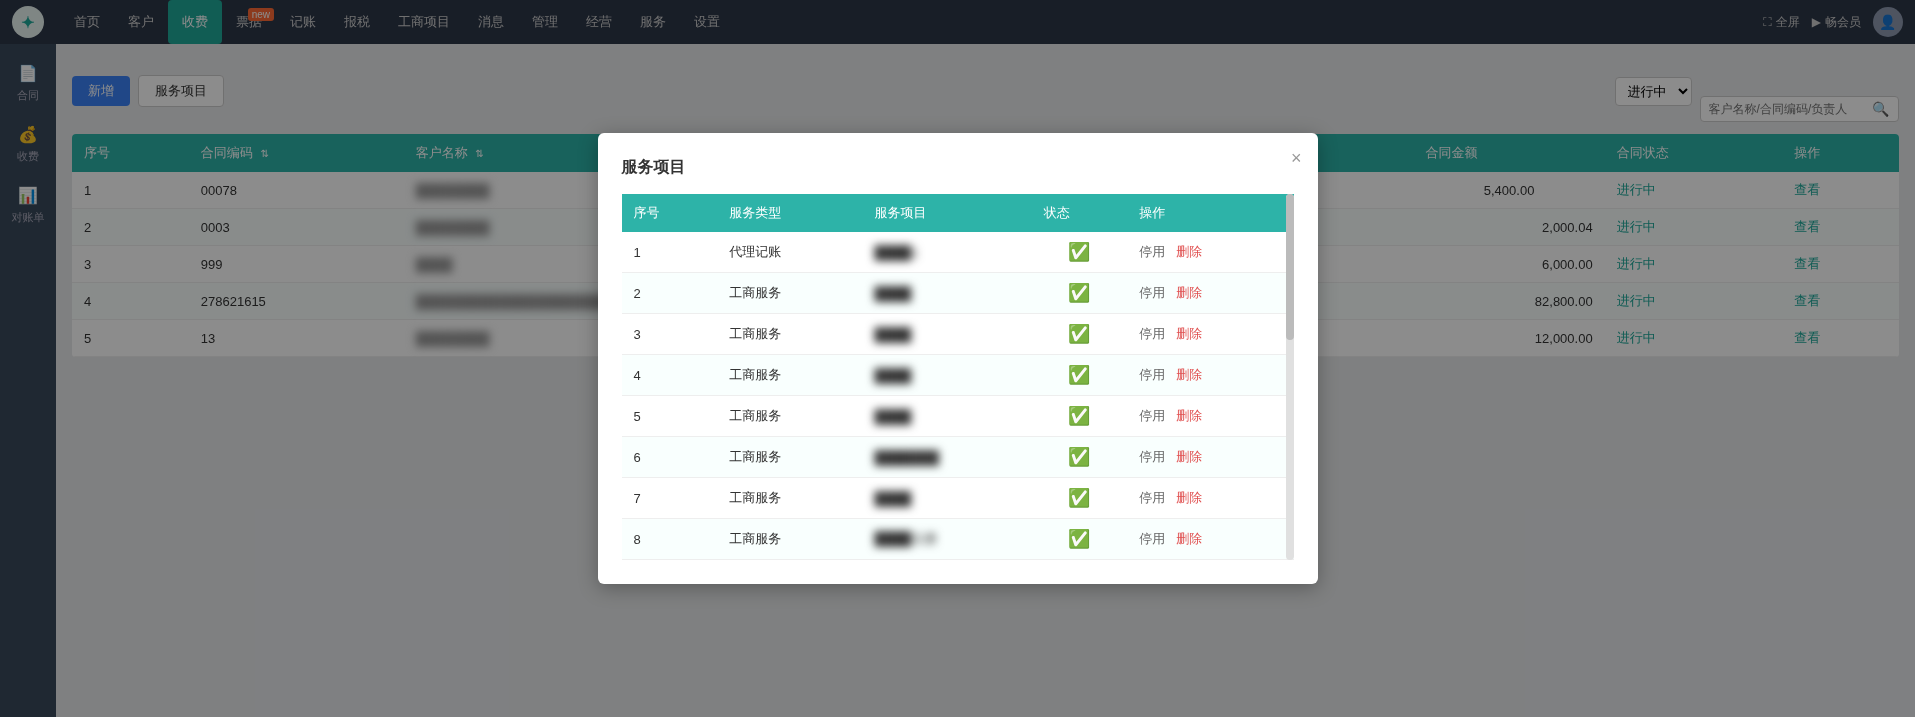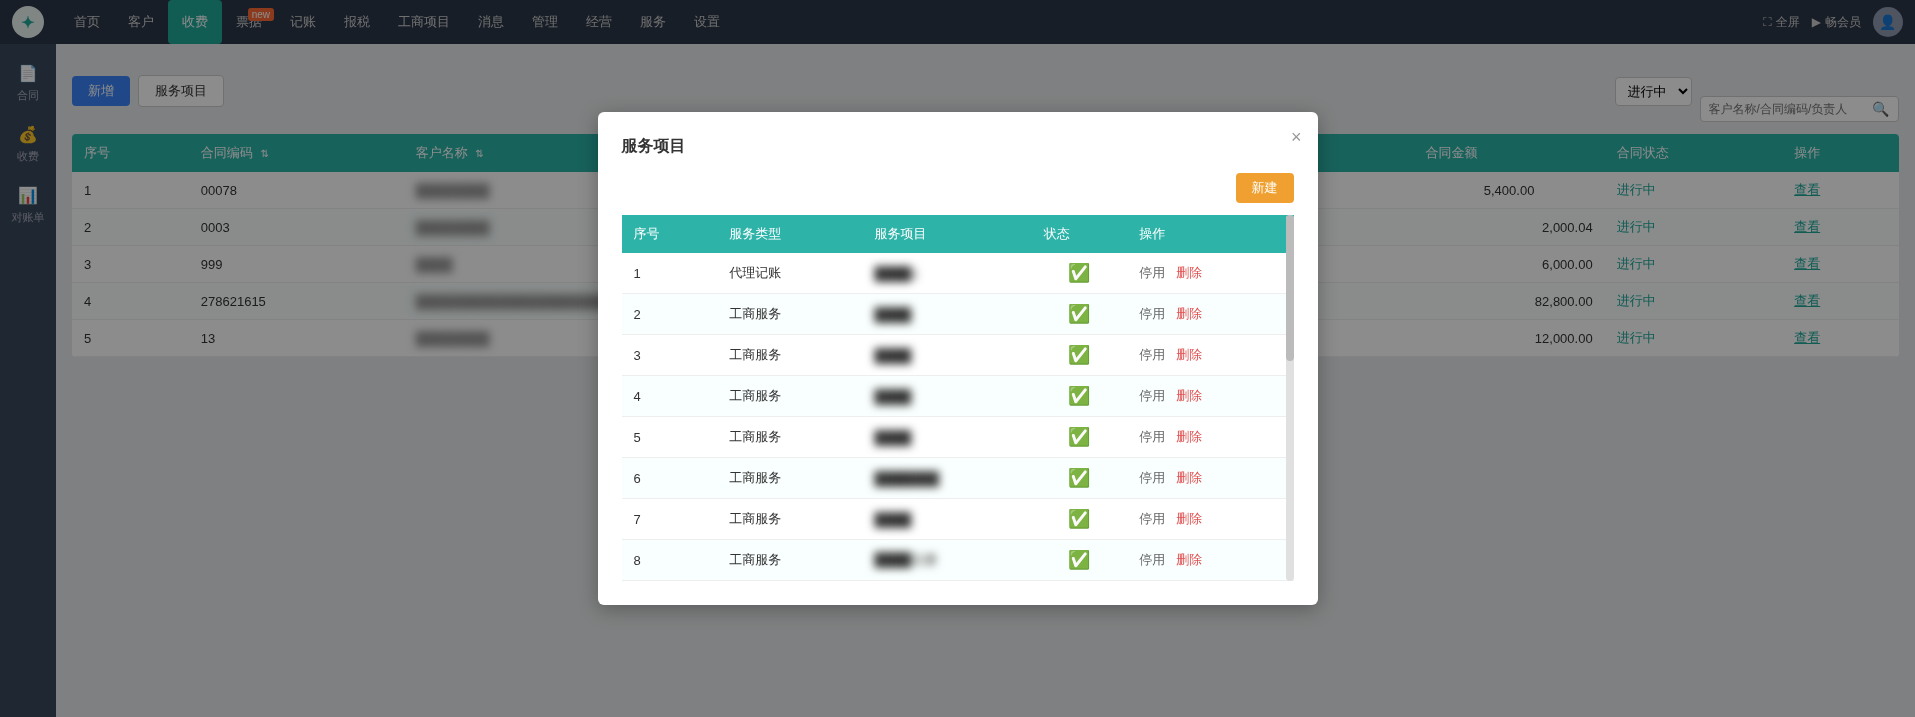--- a/index.html
+++ b/index.html
@@ -94,21 +94,21 @@
       padding: 10px 12px; text-align: left; font-weight: normal; font-size: 13px;
       white-space: nowrap;
     }
     .data-table thead th .sort-icon { margin-left: 4px; font-size: 10px; }
     .data-table tbody tr { border-bottom: 1px solid #eee; }
     .data-table tbody tr:nth-child(even) { background: #f9fffe; }
     .data-table tbody tr:nth-child(odd) { background: #fff; }
     .data-table tbody td { padding: 9px 12px; font-size: 13px; color: #333; }
     .data-table tbody td.blurred { filter: blur(4px); color: #999; }
     .status-badge { color: #20a99a; font-size: 13px; }
-    .action-link { color: #20a99a; cursor: pointer; font-size: 13px; text-decoration: underline; }
+    .action-link { color: #20a99a; cursor: pointer; font-size: 13px; }
 
     
     .overlay {
       position: fixed; top: 0; left: 0; right: 0; bottom: 0;
       background: rgba(0,0,0,0.45); z-index: 200;
       display: flex; align-items: center; justify-content: center;
     }
     
     .modal {
       background: #fff; border-radius: 6px;
@@ -313,23 +313,20 @@
     <td><span class="action-link">查看</span></td>
   </tr>
       </tbody>
   </table>
 </main>
 
 <div class="overlay">
   <div class="modal">
     <span class="modal-close">×</span>
     <div class="modal-title">服务项目</div>
-    <div class="modal-toolbar">
-      <button class="btn-new">新建</button>
-    </div>
     <div class="modal-table-wrap">
       <table class="modal-table">
         <thead>
           <tr>
             <th><span>序号</span></th>
             <th><span>服务类型</span></th>
             <th><span>服务项目</span></th>
             <th><span>状态</span></th>
             <th><span>操作</span></th>
           </tr>

